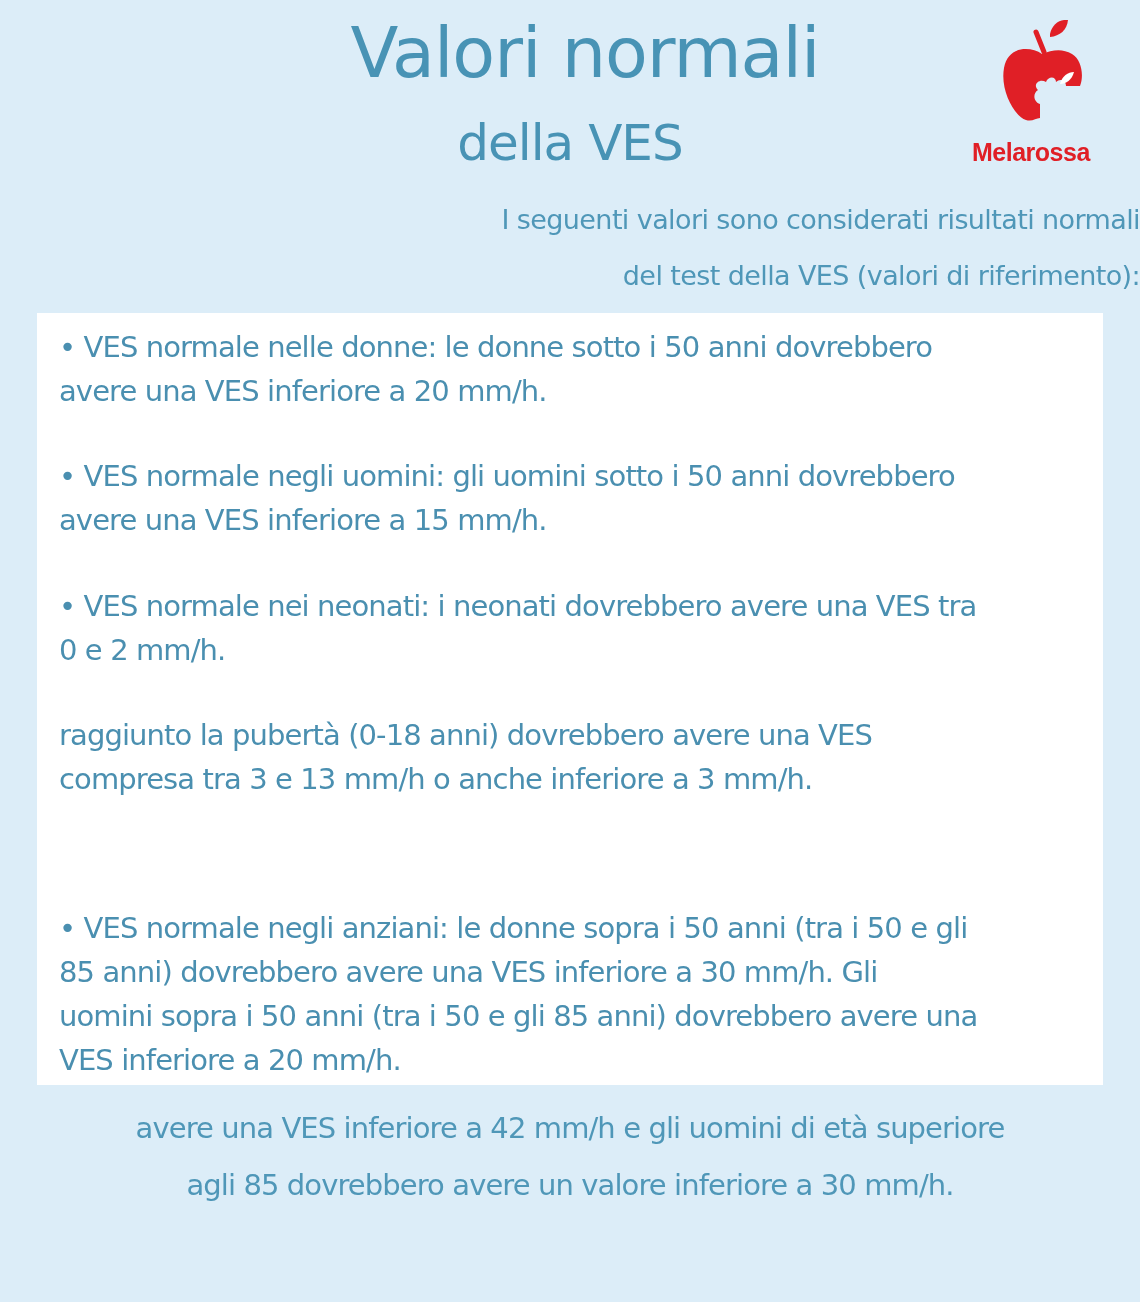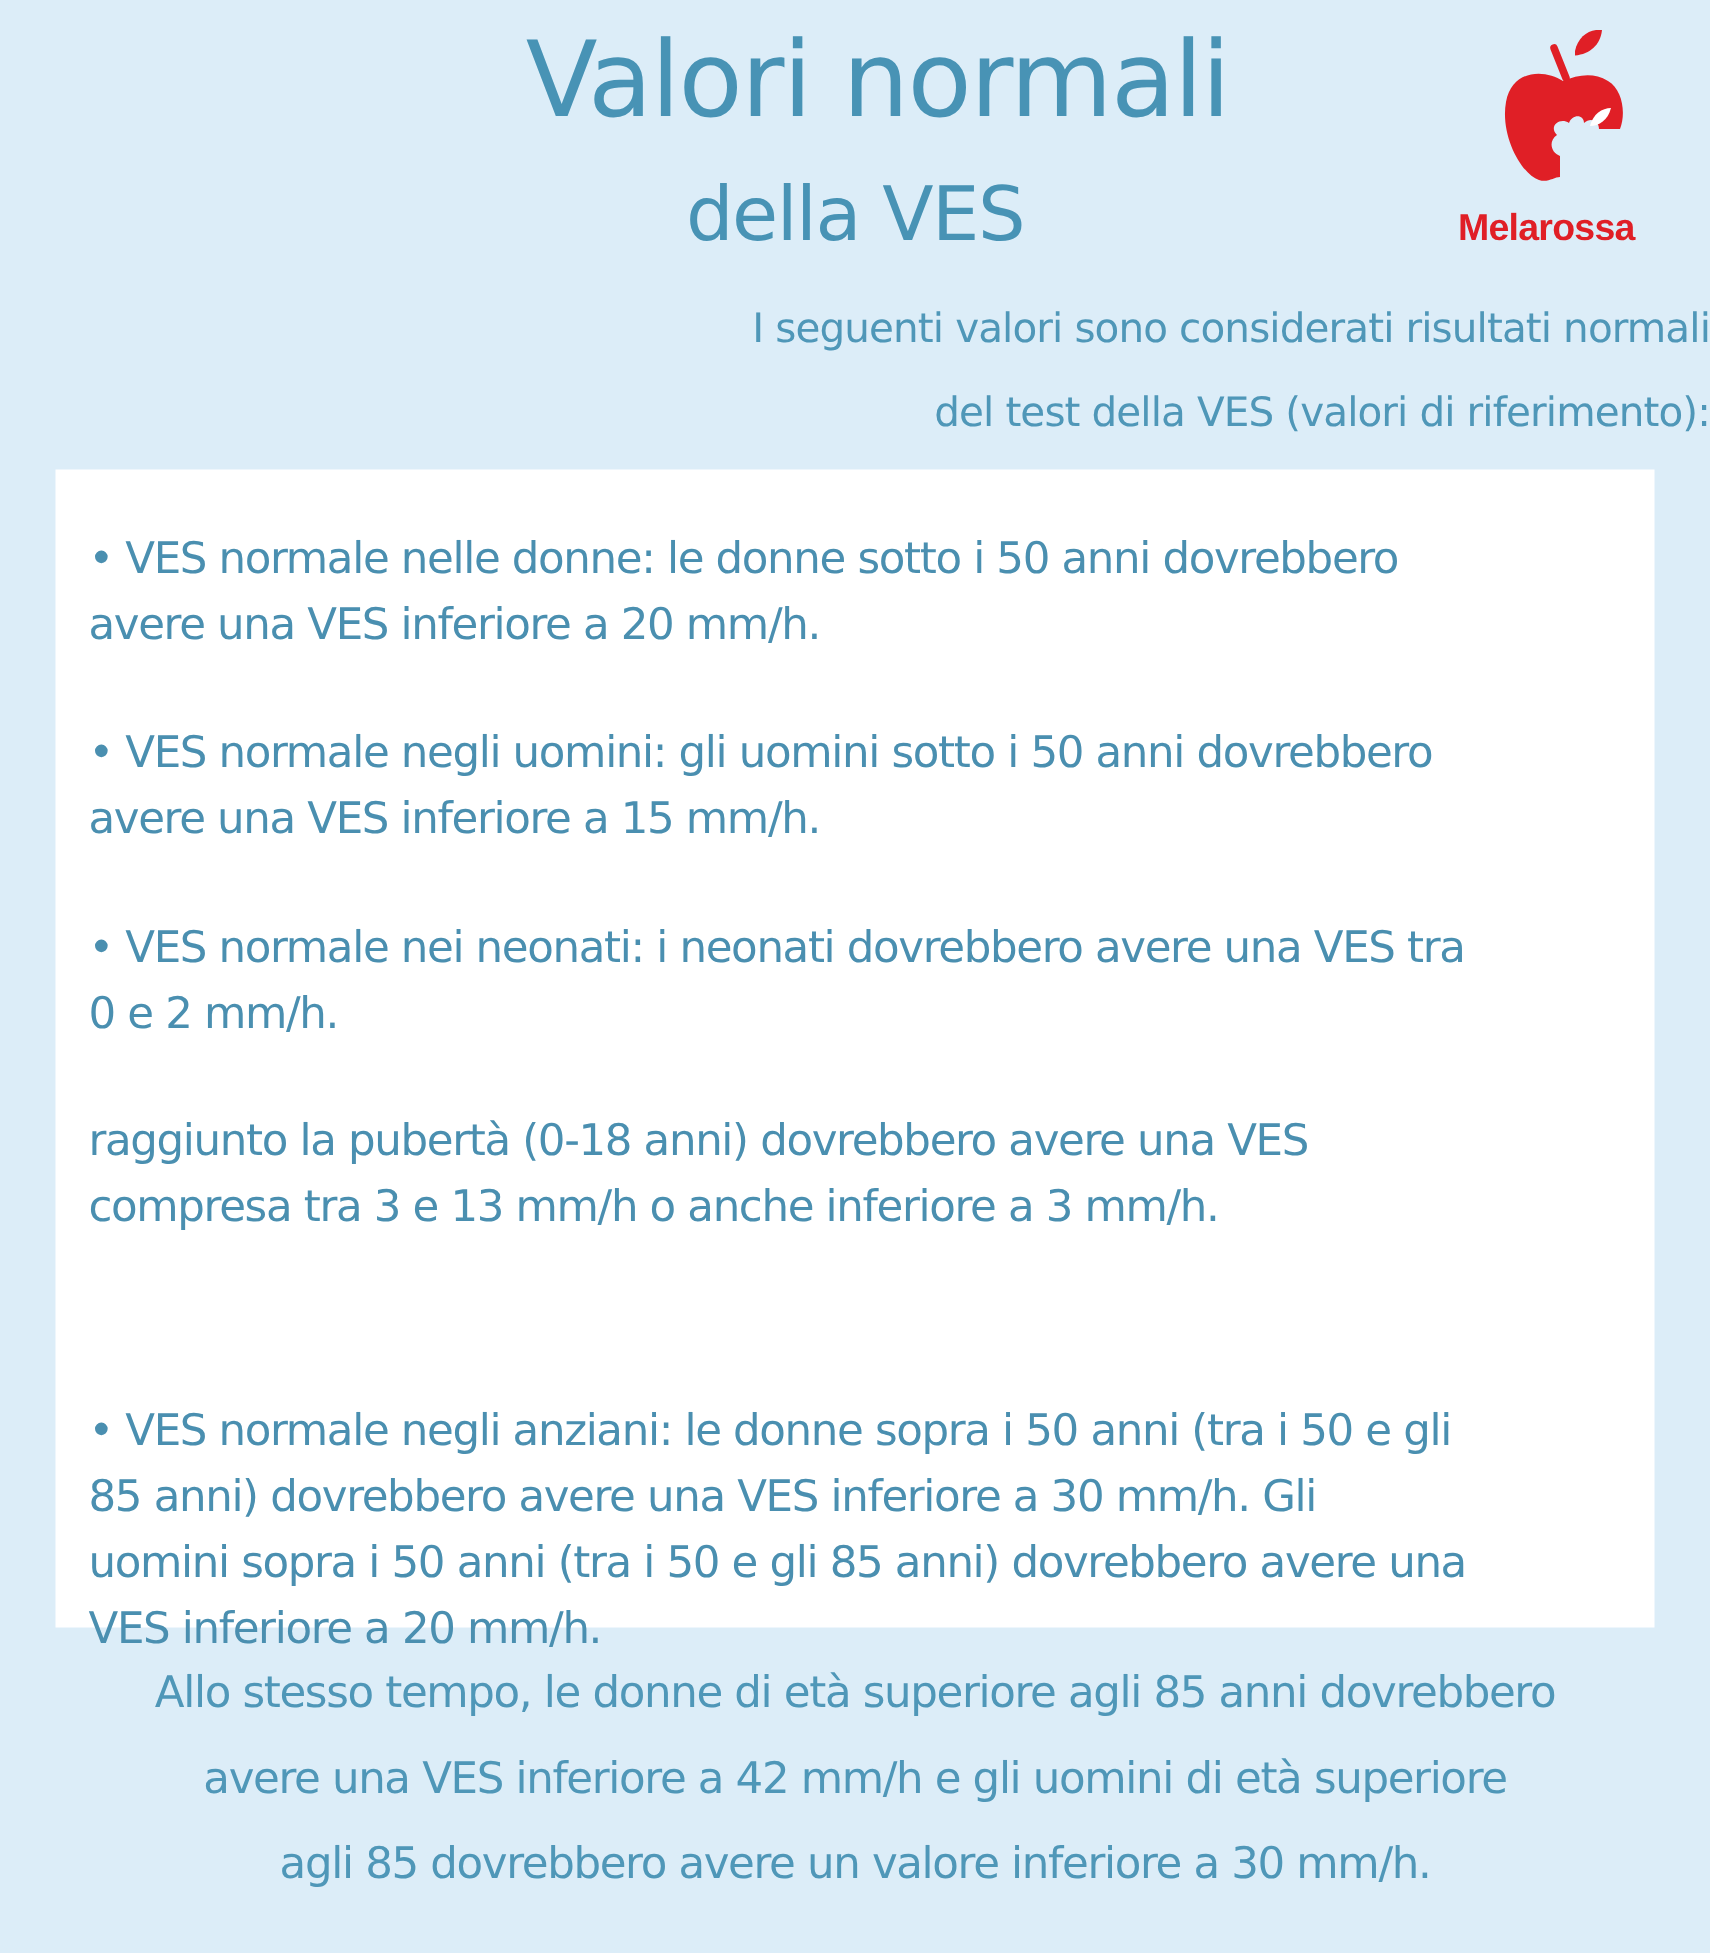--- a/index.html
+++ b/index.html
@@ -32,21 +32,21 @@
     position: absolute; left: 0; width: 140px; top: 118px; text-align: left;
     font-family: "Liberation Sans", sans-serif; font-weight: bold;
     font-size: 25px; color: #e01f26; letter-spacing: -0.5px;
   }
   .box {
     position: absolute; left: 37px; top: 313px; width: 1066px; height: 772px;
     background: #ffffff;
   }
   .item {
     position: absolute; left: 22px; width: 1030px;
-    font-size: 29px; line-height: 44px; color: #4a8fb0; letter-spacing: -0.9px; margin-top: 25px;
+    font-size: 29px; line-height: 44px; color: #4a8fb0; letter-spacing: -0.9px;
   }
   .item div { white-space: nowrap; }
   .footer {
     position: absolute; left: 0; width: 1140px; top: 1100px;
     text-align: center; font-size: 29px; line-height: 57px; color: #4f97b8;
     letter-spacing: -0.9px;
   }
   .footer div { white-space: nowrap; }
 </style>
 </head>
@@ -93,16 +93,15 @@
   </div>
   <div class="item" style="top:593px;">
     <div>• VES normale negli anziani: le donne sopra i 50 anni (tra i 50 e gli</div>
     <div>85 anni) dovrebbero avere una VES inferiore a 30 mm/h. Gli</div>
     <div>uomini sopra i 50 anni (tra i 50 e gli 85 anni) dovrebbero avere una</div>
     <div>VES inferiore a 20 mm/h.</div>
   </div>
 </div>
 
 <div class="footer">
-  <div>Allo stesso tempo, le donne di età superiore agli 85 anni dovrebbero</div>
   <div>avere una VES inferiore a 42 mm/h e gli uomini di età superiore</div>
   <div>agli 85 dovrebbero avere un valore inferiore a 30 mm/h.</div>
 </div>
 
 </body></html>

